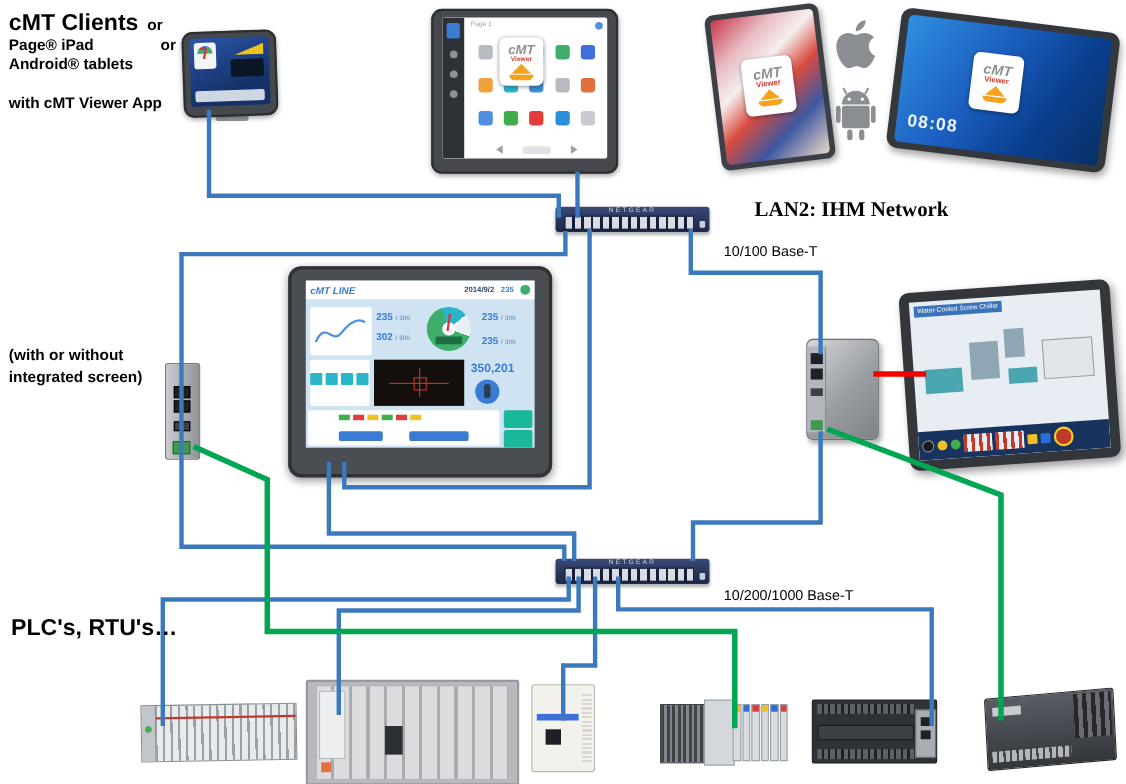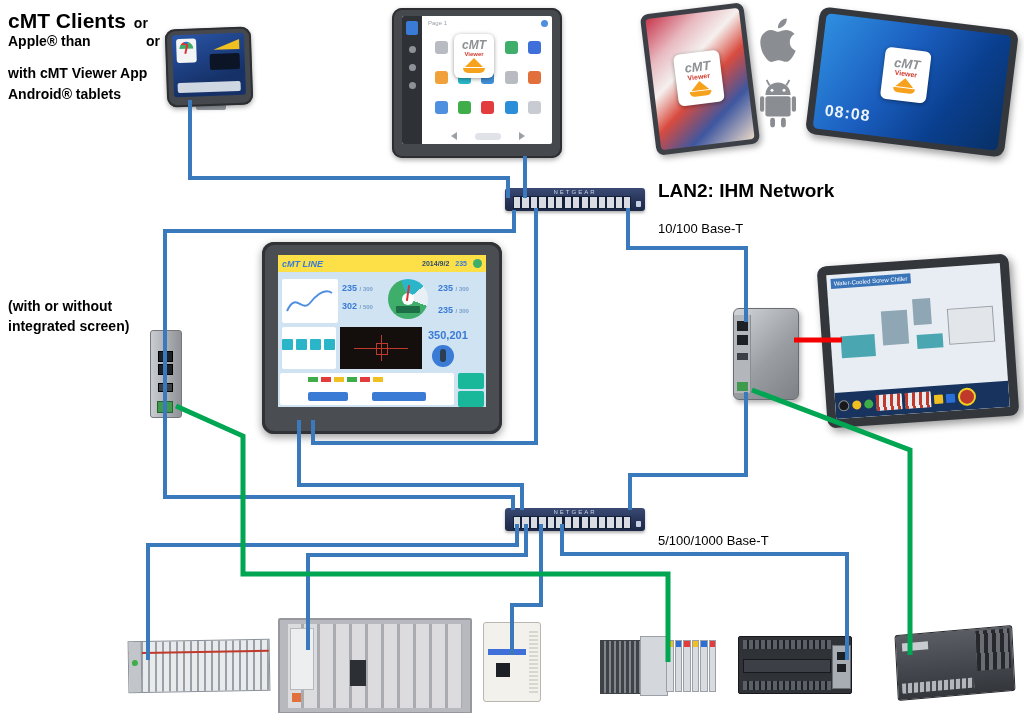--- a/index.html
+++ b/index.html
@@ -66,21 +66,21 @@
   .switch{background:linear-gradient(180deg,#3a4a74,#263357 60%,#1d2947);border-radius:3px;z-index:10;
           box-shadow:0 2px 3px rgba(0,0,0,.3);}
   .sw-brand{position:absolute;left:50%;transform:translateX(-50%);top:1px;color:#cfd6e6;font-size:6px;letter-spacing:2px;}
   .ports{position:absolute;left:8px;right:14px;bottom:2px;height:11px;
          background:repeating-linear-gradient(90deg,#d8dce2 0 6px,#141f3a 6px 8.5px);border:1px solid #141f3a;}
   .sw-led{position:absolute;right:4px;bottom:4px;width:5px;height:6px;background:#c9d2e4;border-radius:1px;}
   
   .hmi{left:262px;top:242px;width:240px;height:192px;background:#4a4d52;border-radius:12px;z-index:10;
        box-shadow:0 3px 8px rgba(0,0,0,.4), inset 0 0 0 3px #303236;}
   .hmi .screen{left:16px;top:13px;width:208px;height:152px;background:#cfe3f3;}
-  .hmi-hdr{position:absolute;left:0;top:0;right:0;height:17px;background:#fde047;display:flex;align-items:center;padding:0 4px;gap:6px;}
+  .hmi-hdr{position:absolute;left:0;top:0;right:0;height:17px;background:#ffffff;display:flex;align-items:center;padding:0 4px;gap:6px;}
   .hmi-logo{color:#3a7bd5;font-weight:bold;font-style:italic;font-size:9px;}
   .hmi-date{margin-left:auto;font-size:7px;color:#2c4a6e;font-weight:bold;}
   .hmi-hv{font-size:7px;color:#3a7bd5;font-weight:bold;}
   .person{width:9px;height:9px;border-radius:50%;background:#3fae6a;position:relative;}
   .card{position:absolute;background:#fff;border-radius:2px;}
   .val{position:absolute;color:#3a7bd5;font-weight:bold;font-size:9px;white-space:nowrap;}
   .val small{font-size:6px;color:#7aa0c8;}
   .gauge2{position:absolute;left:110px;top:24px;width:40px;height:40px;border-radius:50%;
           background:conic-gradient(from 250deg,#3fae6a 0 90deg,#2ab5c9 90deg 160deg,#e8f0f6 160deg 220deg,#3fae6a 220deg 360deg);}
   .gauge2 .hub{position:absolute;left:14px;top:14px;width:12px;height:12px;border-radius:50%;background:#fff;}
@@ -165,38 +165,39 @@
 <body>
 
 <div class="canvas">
 
   <div class="abs" style="left:8px;top:10px;width:260px;z-index:50;">
     <div class="row1">
       <span class="big">cMT Clients</span>
       <span class="mid">or</span>
     </div>
     <div class="row2">
-      <span>Apple® than</span>
+      <span>Page® iPad</span>
       <span>or</span>
     </div>
+    <div class="mid">Android® tablets</div>
     <div class="mid gap">with cMT Viewer App</div>
-    <div class="mid">Android® tablets</div>
   </div>
 
   <div class="abs" style="left:8px;top:296px;width:200px;z-index:50;">
-    <div class="mid" style="">(with or without</div>
+    <div class="mid" style="margin-top:16px;">(with or without</div>
     <div class="mid">integrated screen)</div>
   </div>
 
-  <div class="abs lan-title" style="left:658px;top:180px;z-index:50;">LAN2: IHM Network</div>
+  <div class="abs lan-title" style="left:686px;top:180px;z-index:50;font-family:Liberation Serif, serif;">LAN2: IHM Network</div>
   <div class="abs lan-sub" style="left:658px;top:221px;z-index:50;">10/100 Base-T</div>
 
-  <div class="abs lan-sub" style="left:658px;top:533px;z-index:50;">5/100/1000 Base-T</div>
+  <div class="abs lan-sub" style="left:658px;top:533px;z-index:50;">10/200/1000 Base-T</div>
 
   <div class="abs" style="left:10px;top:560px;width:200px;z-index:50;">
+    <div class="big">PLC's, RTU's…</div>
   </div>
 
   <div class="abs tab-stand"></div>
   <div class="abs bezel tab-small">
     <div class="screen">
       <div class="gauge-box">
         <div class="gauge-arc"></div>
           <div class="gauge-needle"></div>
       </div>
       <div class="wedge"></div>

